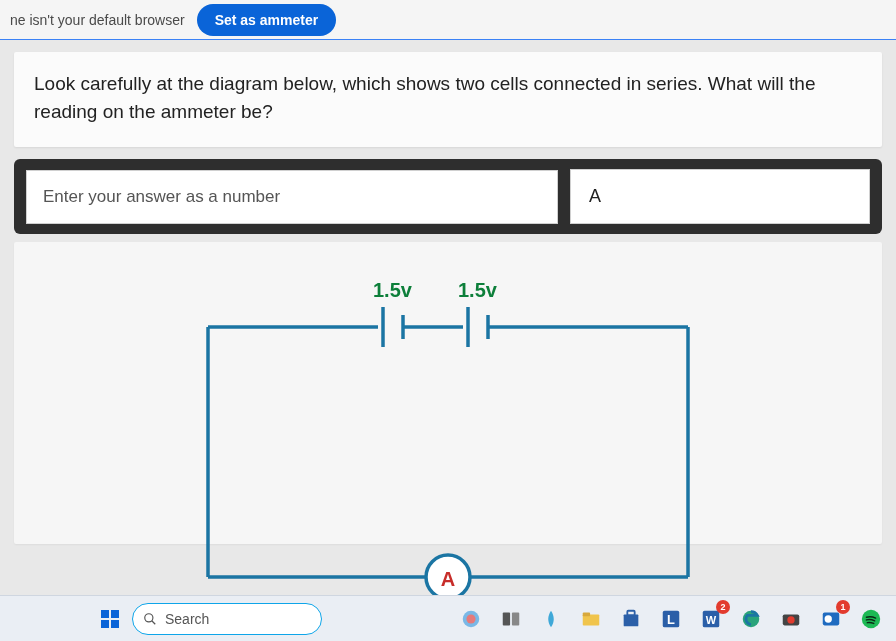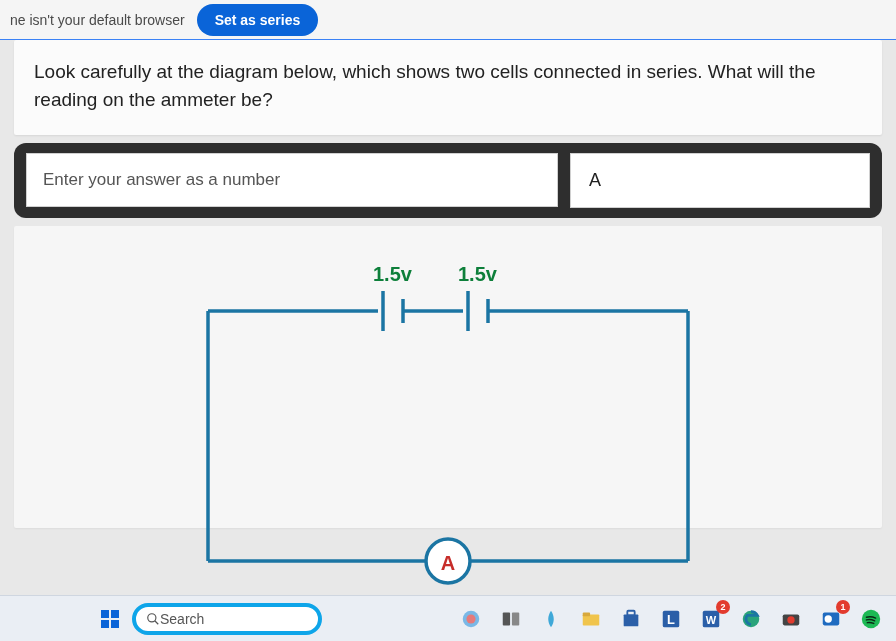--- a/index.html
+++ b/index.html
@@ -29,37 +29,37 @@
       border: none;
       padding: 8px 18px;
       border-radius: 22px;
       font-size: 14px;
       font-weight: 600;
       cursor: pointer;
     }
     
     .question-panel {
       background: #fbfbfb;
-      margin: 0 14px;
+      margin: 12px 14px;
       padding: 18px 20px 22px;
       font-size: 19px;
       color: #222;
       line-height: 1.45;
       border-radius: 2px;
       box-shadow: 0 1px 2px rgba(0,0,0,.08);
     }
     
     .answer-strip {
       background: #2e2e2e;
       margin: 8px 14px;
       padding: 10px 12px;
       display: flex;
       gap: 12px;
-      align-items: flex-start;
-      border-radius: 12px;
+      align-items: center;
+      border-radius: 6px;
     }
     .answer-input {
       flex: 1;
       background: #fff;
       border: 1px solid #d0d0d0;
       font-size: 17px;
       padding: 16px 16px;
       color: #333;
       font-family: inherit;
     }
@@ -112,24 +112,24 @@
     .start-btn {
       width: 32px; height: 32px;
       display: flex; align-items: center; justify-content: center;
       border-radius: 4px; cursor: pointer;
     }
     .win-grid { width: 18px; height: 18px; display: grid; grid-template: 1fr 1fr / 1fr 1fr; gap: 2px; }
     .win-grid span { background: #0a64d8; }
     .search-box {
       height: 32px; width: 190px;
       background: #fff;
-      border: 4px solid #0ea5e9;
+      border: 1px solid #0ea5e9;
       border-radius: 16px;
       display: flex; align-items: center;
-      padding: 0 10px; 
+      padding: 0 10px; gap: 8px;
       color: #555; font-size: 14px;
     }
     .search-box svg { flex: 0 0 auto; }
     .tb-spacer { flex: 1; }
     .tb-icon {
       width: 34px; height: 34px;
       display: flex; align-items: center; justify-content: center;
       border-radius: 4px; cursor: pointer;
       position: relative;
     }
@@ -141,21 +141,21 @@
       font-size: 9px; font-weight: 700;
       width: 14px; height: 14px;
       display:flex; align-items:center; justify-content:center;
     }
   </style>
 </head>
 <body>
 
 <div class="browser-bar">
   <span class="browser-msg">ne isn't your default browser</span>
-  <button class="set-default">Set as series</button>
+  <button class="set-default">Set as ammeter</button>
 </div>
 
 <div class="question-panel">
   <span>Look carefully at the diagram below, which shows two cells connected in series. What will the reading on the ammeter be?</span>
 </div>
 
 <div class="answer-strip">
   <input class="answer-input" type="text" placeholder="Enter your answer as a number" style="">
   <div class="unit-box">
     <span>A</span>

